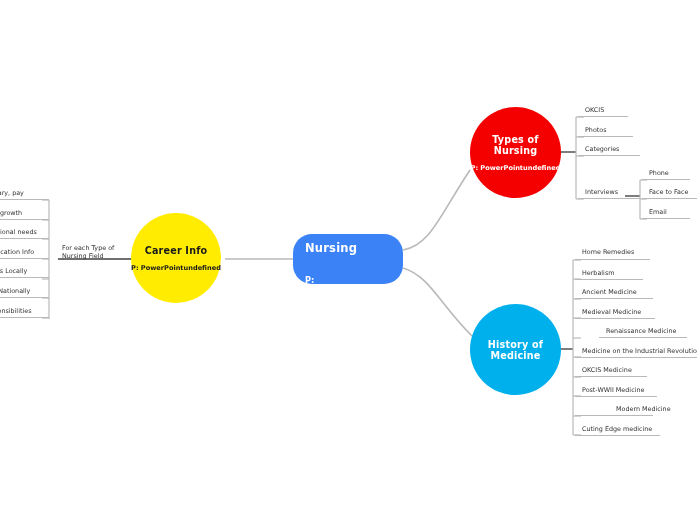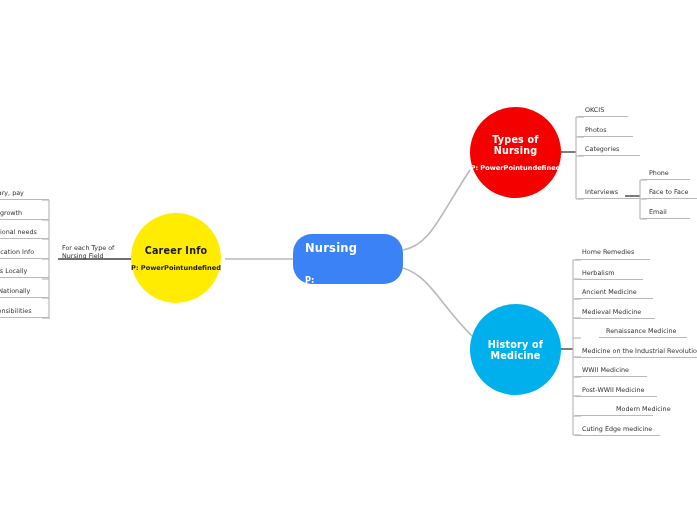--- a/index.html
+++ b/index.html
@@ -203,21 +203,21 @@
   <div class="leaf right" style="left:575px;top:306px;width:80px;">
     <span>Medieval Medicine</span>
   </div>
   <div class="leaf right" style="left:575px;top:325px;width:88px;margin-left:24px;">
     <span>Renaissance Medicine</span>
   </div>
   <div class="leaf right" style="left:575px;top:345px;width:122px;">
     <span>Medicine on the Industrial Revolution</span>
   </div>
   <div class="leaf right" style="left:575px;top:364px;width:72px;">
-    <span>WWII Medicine</span>
+    <span>OKCIS Medicine</span>
   </div>
   <div class="leaf right" style="left:575px;top:384px;width:82px;">
     <span>Post-WWII Medicine</span>
   </div>
   <div class="leaf right" style="left:575px;top:403px;width:78px;padding-left:41px;">
     <span>Modern Medicine</span>
   </div>
   <div class="leaf right" style="left:575px;top:423px;width:85px;">
     <span>Cuting Edge medicine</span>
   </div>

